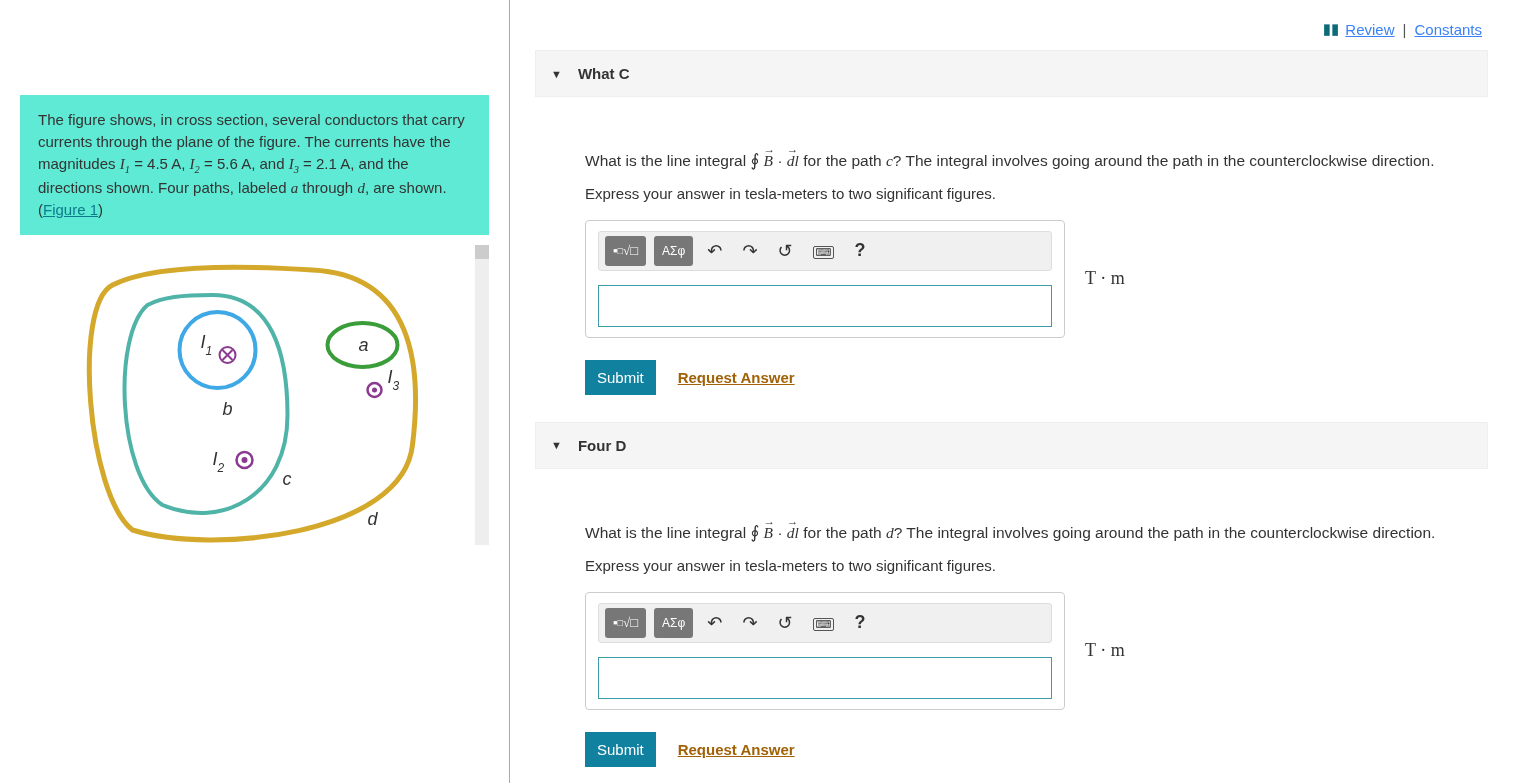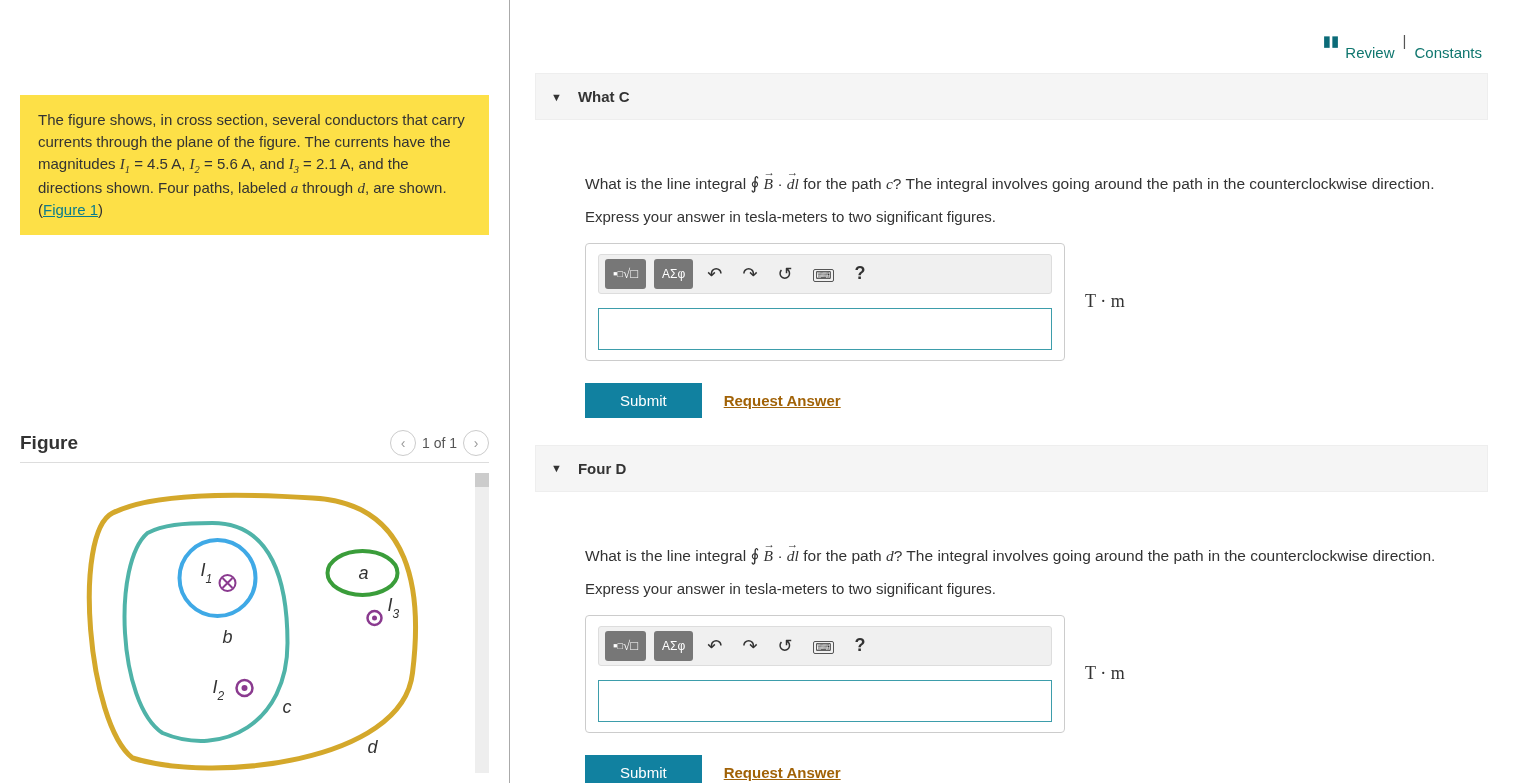--- a/index.html
+++ b/index.html
@@ -21,21 +21,21 @@
     display: flex;
     flex-direction: column;
   }
   .right-pane {
     flex: 1;
     padding: 0 25px;
     overflow-y: auto;
   }
   .spacer-top-left { height: 95px; }
   .problem-box {
-    background: #fde047;
+    background: #5eead4;
     padding: 14px 18px;
     font-size: 15px;
     line-height: 1.45;
     color: #333;
   }
   .problem-box a { color: #0c7c8c; text-decoration: underline; }
   .math-i { font-style: italic; font-family: Georgia, serif; }
   .figure-header {
     display: flex;
     align-items: center;
@@ -68,21 +68,21 @@
   .figure-svg { width: 100%; height: 100%; }
   .top-links {
     display: flex;
     justify-content: flex-end;
     align-items: center;
     gap: 4px;
     padding: 20px 6px 10px;
     font-size: 15px;
     color: #0c7c8c;
   }
-  .top-links a { color: #0f766e; cursor: pointer; margin-top: 24px; }
+  .top-links a { color: #3b82f6; text-decoration: underline; cursor: pointer; }
   .top-links .sep { color: #555; margin: 0 4px; text-decoration: none; }
   .book-icon { color: #0b6b78; margin-right: 2px; }
   .part-header {
     background: #f5f5f5;
     border: 1px solid #eee;
     padding: 14px 15px;
     display: flex;
     align-items: center;
     gap: 16px;
     margin-top: 2px;
@@ -140,21 +140,21 @@
     vertical-align: middle;
   }
   .answer-row { display: flex; align-items: center; }
   .answer-row .answer-widget { flex: 0 0 auto; }
   .answer-row .units { margin-left: 20px; }
   .action-row { margin-top: 22px; display: flex; align-items: center; gap: 22px; }
   .submit-btn {
     background: #1181a0;
     color: #fff;
     border: none;
-    padding: 9px 35px;
+    padding: 9px 12px;
     font-size: 15px;
     cursor: pointer;
   }
   .req-link { color: #a16207; font-weight: bold; font-size: 15px; text-decoration: underline; cursor: pointer; }
   sub { font-size: 0.7em; }
   sup { font-size: 0.7em; }
   .vec { position: relative; display: inline-block; font-style: italic; font-family: Georgia, serif;}
   .vec::after {
     content: '→';
     position: absolute;
@@ -173,28 +173,20 @@
   <div class="spacer-top-left"></div>
 
   <div class="problem-box">
     <span>The figure shows, in cross section, several conductors that carry currents through the plane of the figure. The currents have the magnitudes </span>
     <span class="math-i"><span>I</span><sub>1</sub></span><span> = 4.5 A, </span>
     <span class="math-i"><span>I</span><sub>2</sub></span><span> = 5.6 A, and </span>
     <span class="math-i"><span>I</span><sub>3</sub></span><span> = 2.1 A, and the directions shown. Four paths, labeled </span>
     <span class="math-i">a</span><span> through </span><span class="math-i">d</span><span>, are shown. (</span><a href="#">Figure 1</a><span>)</span>
   </div>
 
-  <div class="figure-header">
-    <h3>Figure</h3>
-    <div class="figure-nav">
-      <span class="nav-circle">‹</span>
-      <span>1 of 1</span>
-      <span class="nav-circle">›</span>
-    </div>
-  </div>
 
   <div class="figure-container">
     <svg class="figure-svg" viewBox="0 0 430 300">
 
       <path d="M 80 40 C 40 60 55 250 100 285 C 180 310 370 290 380 200 C 390 120 380 30 280 25 C 200 20 120 20 80 40 Z" fill="none" stroke="#d4a82b" stroke-width="5"></path>
       <text x="335" y="280" font-style="italic" font-size="18" fill="#333">d</text>
 
       <path d="M 115 60 C 80 90 85 230 130 260 C 190 285 255 250 255 170 C 255 110 240 50 180 50 C 150 50 130 52 115 60 Z" fill="none" stroke="#4fb3a8" stroke-width="4"></path>
       <text x="250" y="240" font-style="italic" font-size="18" fill="#333">c</text>
 

